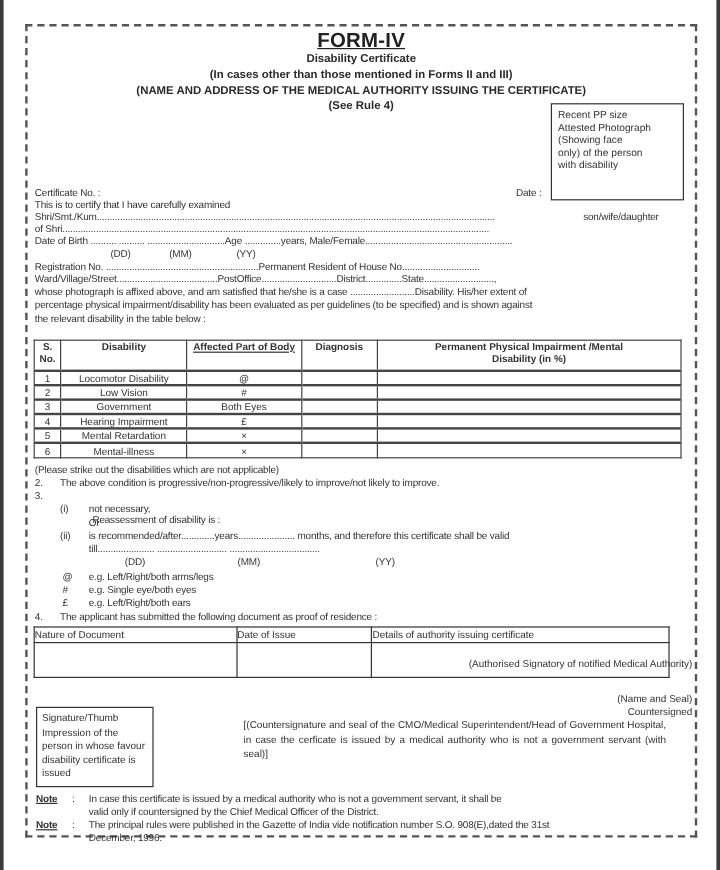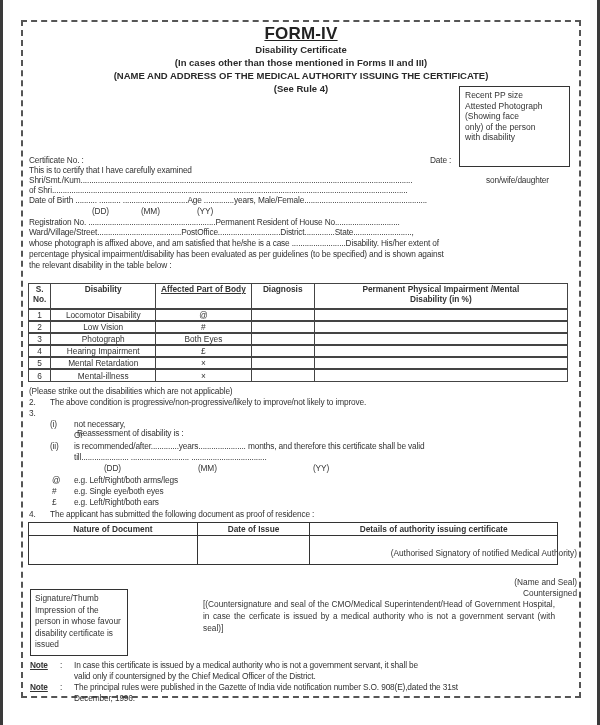--- a/index.html
+++ b/index.html
@@ -20,21 +20,21 @@
   .photo-box { position: absolute; left: 459px; top: 86px; width: 111px; height: 81px; border: 1.5px solid #333; padding: 3px 5px; font-size: 8.5px; line-height: 10.6px; color: #333; white-space: normal; }
 
   .body-text { font-size: 8.3px; color: #333; letter-spacing: -0.15px; }
 
   table.dis { position: absolute; left: 28px; top: 283px; width: 540px; border-collapse: collapse; font-size: 8.3px; color: #333; }
   table.dis th, table.dis td { border: 1.5px solid #444; text-align: center; padding: 0; }
   table.dis th { font-weight: bold; font-size: 8.3px; line-height: 9.5px; height: 25px; vertical-align: top; padding-top: 1px; }
   table.dis td { height: 12.2px; line-height: 10px; border-top: 2.5px double #444; }
 
   table.res { position: absolute; left: 28px; top: 522px; width: 530px; border-collapse: collapse; font-size: 8.3px; color: #333; }
-  table.res th, table.res td { border: 1.5px solid #333; text-align: center; font-weight: bold; }
+  table.res th, table.res td { border: 1.5px solid #333; text-align: left; font-weight: normal; }
   table.res th { height: 13px; line-height: 11px; }
   table.res td { height: 29px; }
 
   .sig-box { position: absolute; left: 30px; top: 589px; width: 98px; height: 67px; border: 1.5px solid #333; padding: 3px 4px; font-size: 8.3px; line-height: 11.5px; color: #333; white-space: normal; }
 
   .right-text { font-size: 8.3px; color: #333; text-align: right; right: 23px; }
   .counter-block { position: absolute; left: 203px; top: 611px; width: 352px; font-size: 8.3px; line-height: 11.8px; color: #333; text-align: justify; white-space: normal; }
 
   .note-label { font-weight: bold; text-decoration: underline; }
 </style>
@@ -102,21 +102,21 @@
       </tr>
       <tr>
         <td>2</td>
         <td>Low Vision</td>
         <td>#</td>
         <td></td>
         <td></td>
       </tr>
       <tr>
         <td>3</td>
-        <td>Photograph</td>
+        <td>Government</td>
         <td>Both Eyes</td>
         <td></td>
         <td></td>
       </tr>
       <tr>
         <td>4</td>
         <td>Hearing Impairment</td>
         <td>£</td>
         <td></td>
         <td></td>

